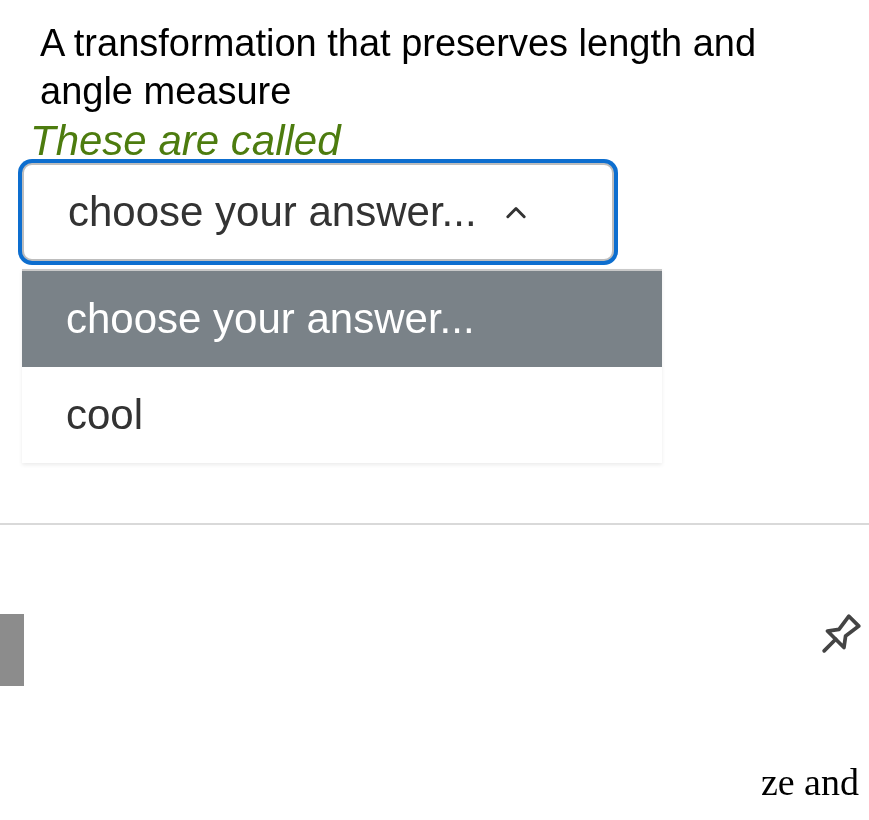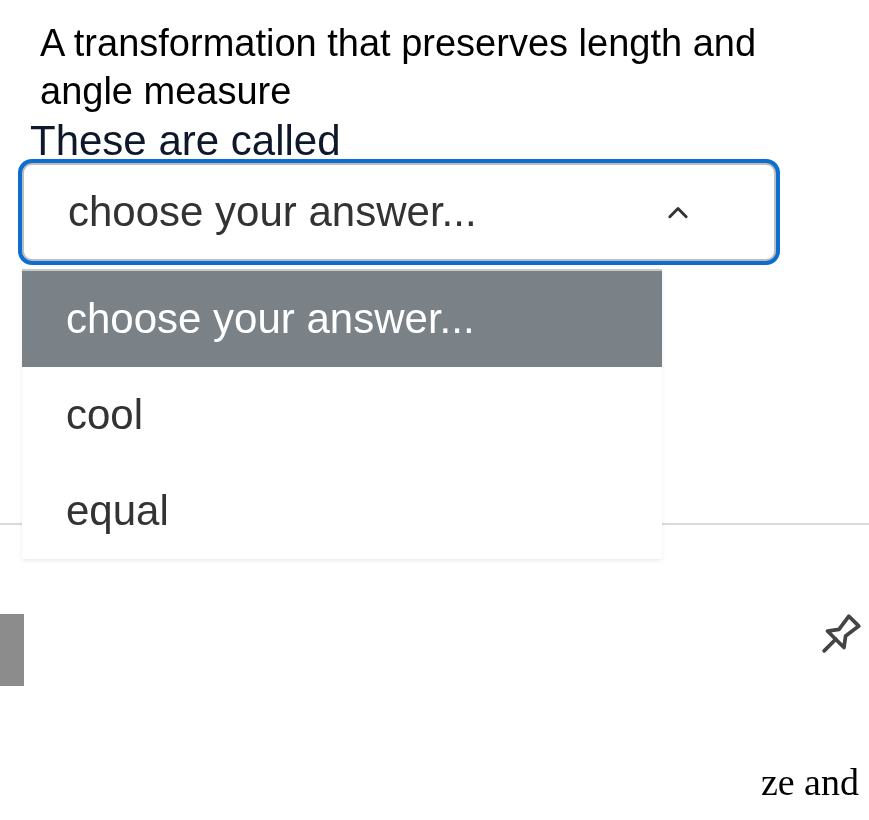--- a/index.html
+++ b/index.html
@@ -14,28 +14,29 @@
     .question-text {
       font-family: Liberation Sans, sans-serif;
       font-size: 38px;
       color: #000;
       line-height: 1.25;
       padding: 20px 40px 0 40px;
     }
     .lead-text {
       font-family: "Helvetica Neue", Helvetica, Arial, sans-serif;
       font-size: 42px;
-      color: #0f172a;
+      color: #4d7c0f;
       padding: 4px 28px 0 30px;
       line-height: 1.05;
+      font-style: italic;
     }
     .select-wrap {
       position: relative;
       margin: 0 0 0 22px;
-      width: 754px;
+      width: 592px;
     }
     .select-button {
       width: 100%;
       height: 98px;
       padding: 0 80px 0 44px;
       font-size: 42px;
       text-align: left;
       background: #fff;
       border: 2px solid #bdbdbd;
       border-radius: 10px;
@@ -128,21 +129,20 @@
     <span class="chevron">
       <svg viewBox="0 0 24 24" fill="none" stroke-width="2.5" stroke-linecap="round" stroke-linejoin="round">
         <polyline points="5 16 12 9 19 16"></polyline>
       </svg>
     </span>
   </button>
 
   <div class="dropdown">
     <div class="dropdown-item selected">choose your answer...</div>
     <div class="dropdown-item">cool</div>
-    <div class="dropdown-item">equal</div>
   </div>
 </div>
 
 <div class="divider-line"></div>
 <div class="left-bar"></div>
 
 <div class="pin-area">
   <span>
     <svg viewBox="0 0 24 24" stroke-width="1.6" stroke-linecap="round" stroke-linejoin="round">
       <g transform="rotate(45 12 12)">

